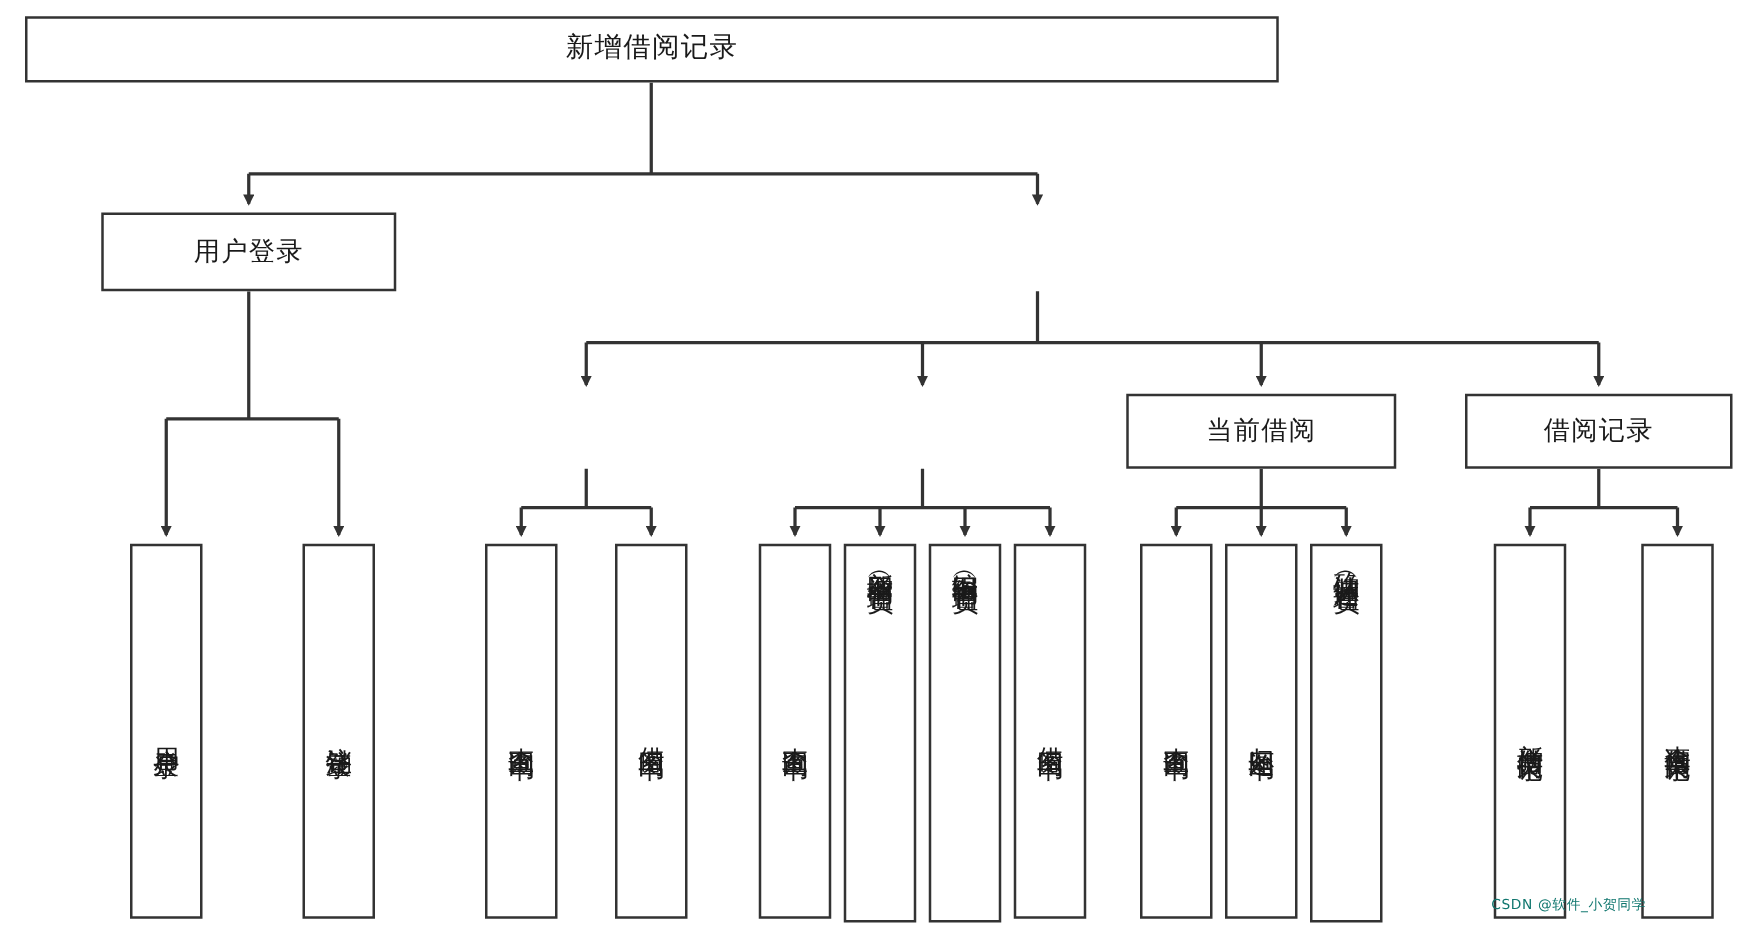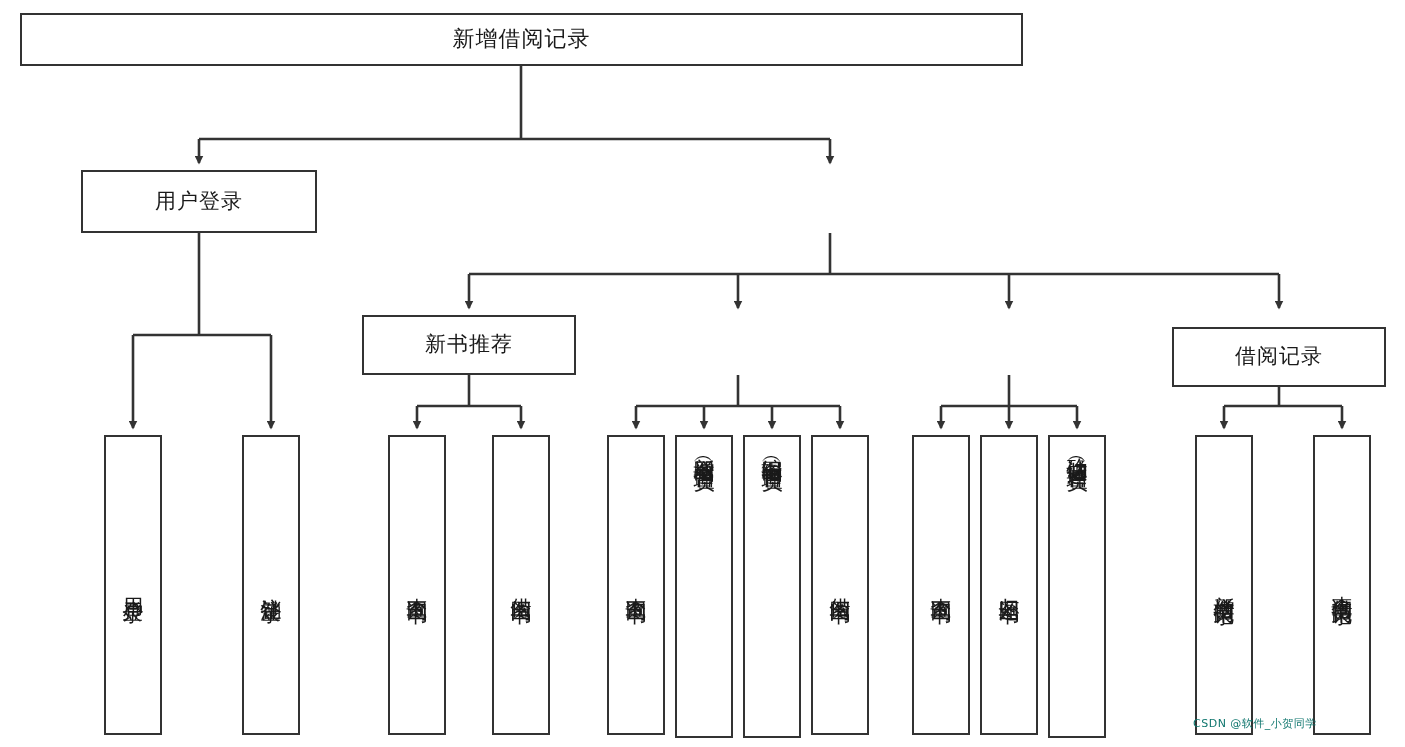--- a/index.html
+++ b/index.html
@@ -119,22 +119,22 @@
       <path d="M1224,406 L1342,406"></path>
       <path d="M1224,406 L1224,428" marker-end="url(#arrowhead)"></path>
       <path d="M1342,406 L1342,428" marker-end="url(#arrowhead)"></path>
     </g>
   </svg>
 
   <div class="node node-h node-root" style="left:20px; top:13px; width:1003px; height:53px;">新增借阅记录</div>
 
   <div class="node node-h" style="left:81px; top:170px; width:236px; height:63px;">用户登录</div>
 
-  <div class="node node-h" style="left:362px; top:315px; width:214px; height:60px;">新书推荐</div>
-  <div class="node node-h" style="left:1172px; top:315px; width:214px; height:60px;margin-top:12px;">借阅记录</div>
+  <div class="node node-h" style="left:901px; top:315px; width:216px; height:60px;">当前借阅</div>
+  <div class="node node-h" style="left:1172px; top:315px; width:214px; height:60px;">借阅记录</div>
 
   <div class="node node-v" style="left:104px; top:435px; width:58px; height:300px;">用户登录</div>
   <div class="node node-v" style="left:242px; top:435px; width:58px; height:300px;">注销登录</div>
 
   <div class="node node-v" style="left:388px; top:435px; width:58px; height:300px;">查询图书</div>
   <div class="node node-v" style="left:492px; top:435px; width:58px; height:300px;">借阅图书</div>
 
   <div class="node node-v" style="left:607px; top:435px; width:58px; height:300px;">查询图书</div>
   <div class="node node-v align-top" style="left:675px; top:435px; width:58px; height:303px;">新增图书（管理员）</div>
   <div class="node node-v align-top" style="left:743px; top:435px; width:58px; height:303px;">编辑图书（管理员）</div>

